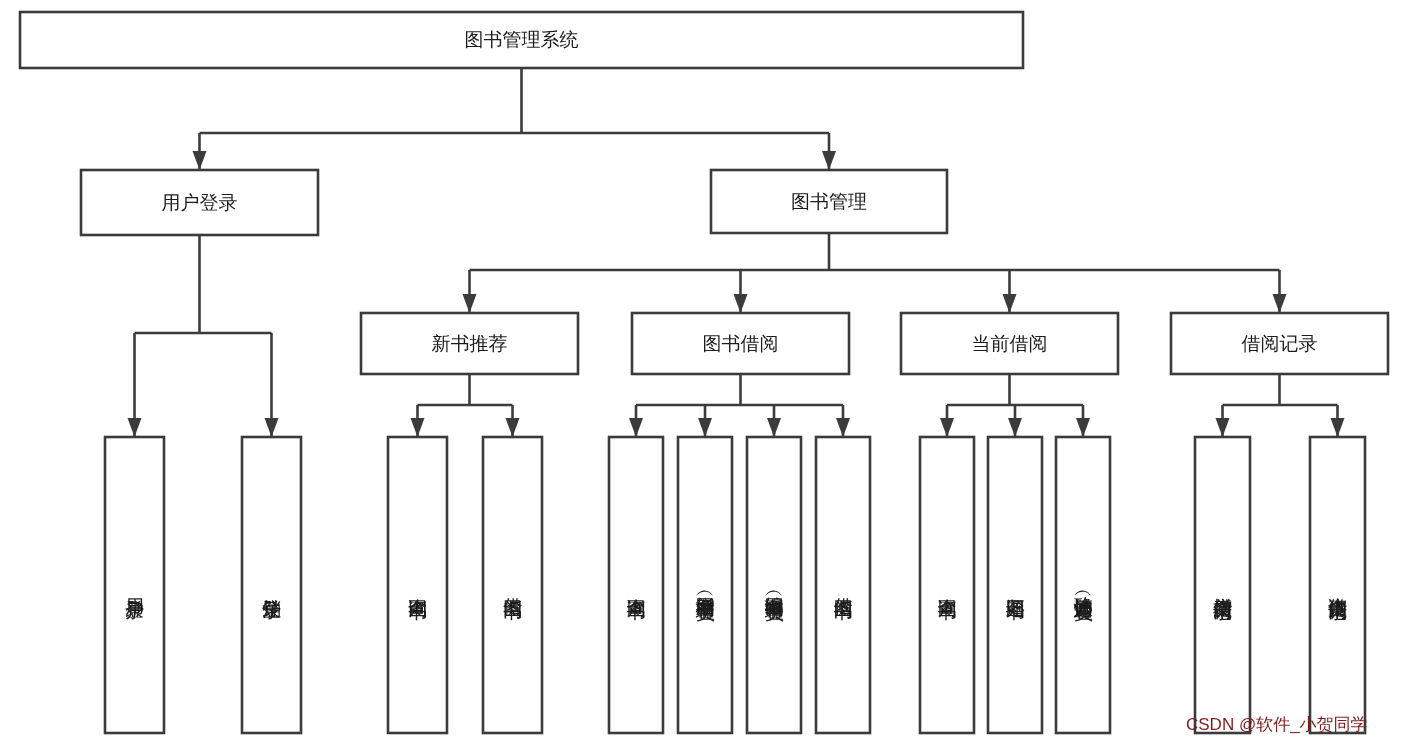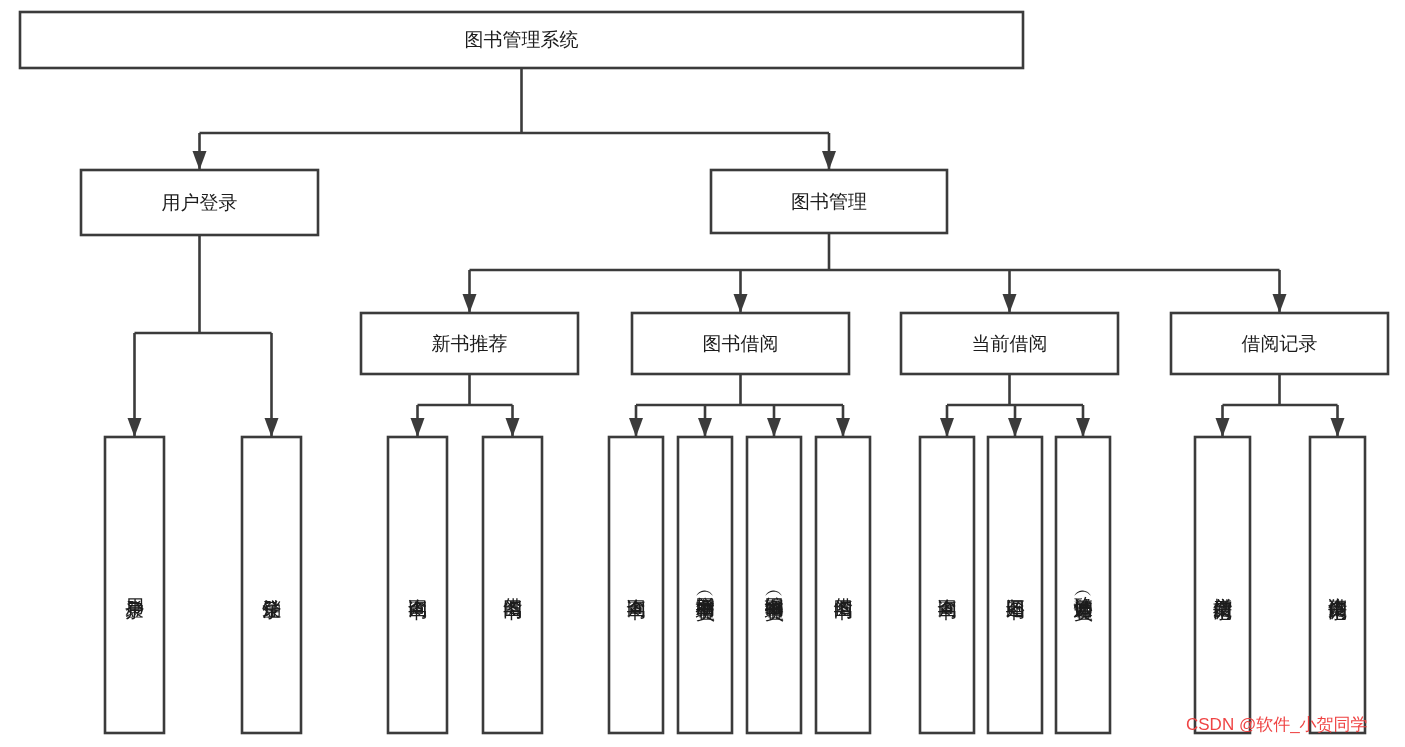--- a/index.html
+++ b/index.html
@@ -66,21 +66,21 @@
     line-height: 1.08;
     letter-spacing: 1px;
     white-space: nowrap;
   }
   .watermark {
     position: absolute;
     left: 1186px;
     top: 713px;
     font-family: "Liberation Sans", "DejaVu Sans", sans-serif;
     font-size: 17px;
-    color: #ef4444;
+    color: #7f1d1d;
     white-space: nowrap;
     user-select: none;
   }
 </style>
 </head>
 <body>
 
 <div id="diagram-root">
   <svg class="diagram-canvas" viewBox="0 0 1405 747">
     <g id="connector-layer">

